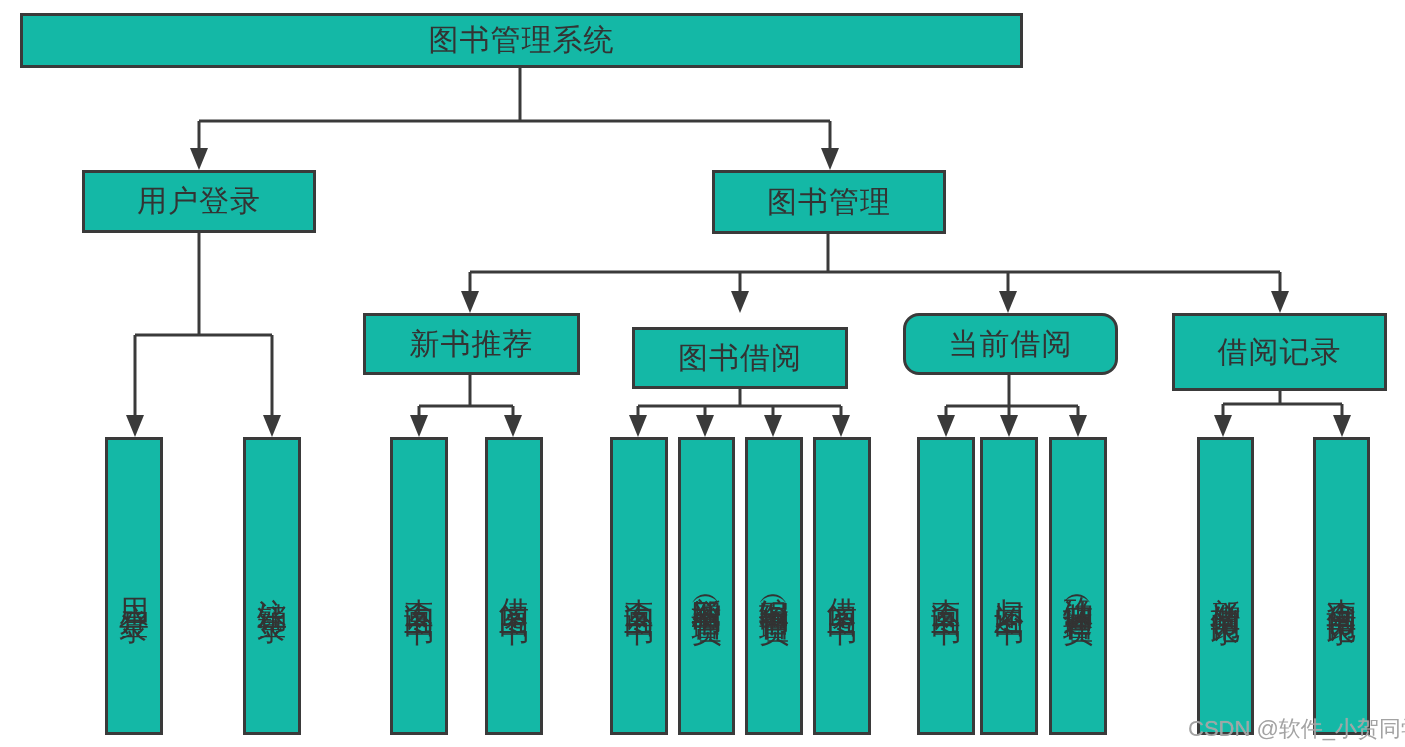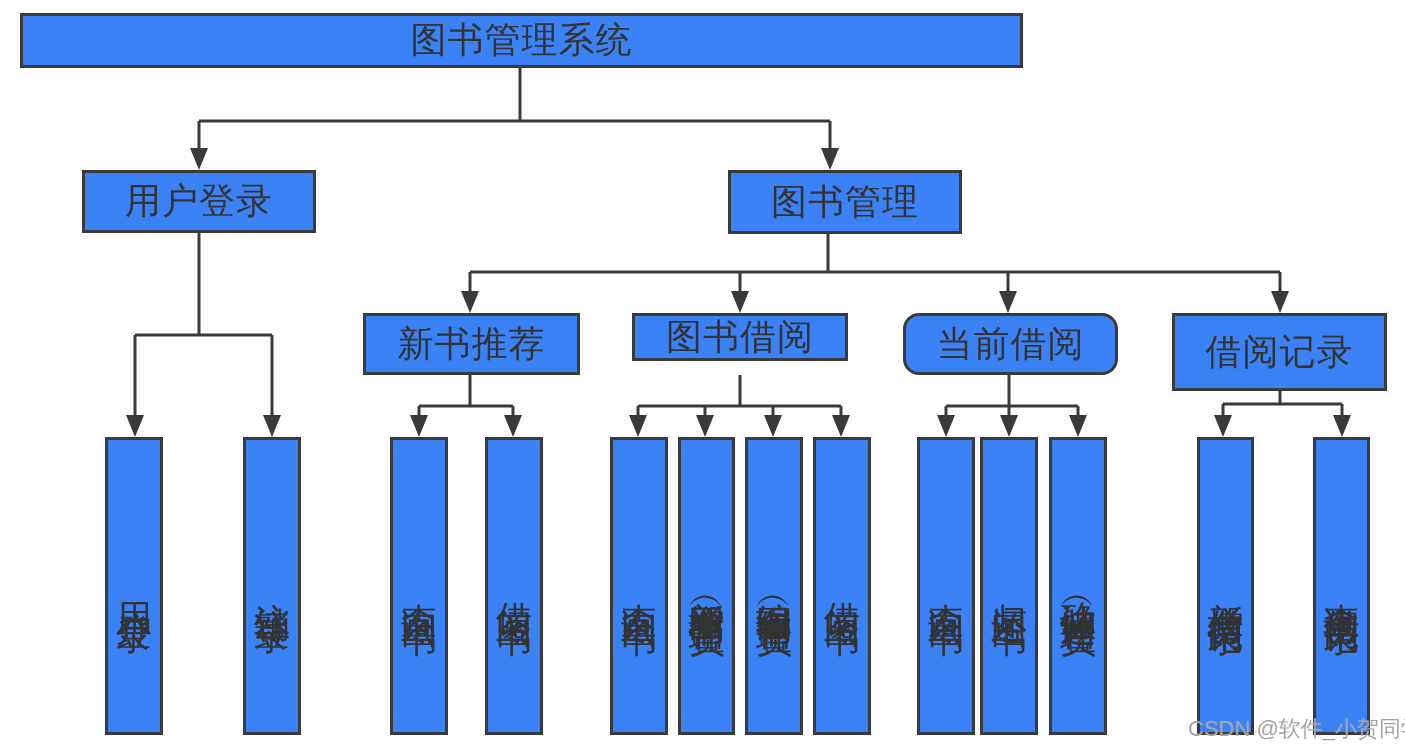--- a/index.html
+++ b/index.html
@@ -8,26 +8,26 @@
     width:1405px;height:747px;
     background:#ffffff;
     font-family:"Liberation Sans","DejaVu Sans",sans-serif;
     overflow:hidden;
   }
   #connectors{position:absolute;left:0;top:0;width:1405px;height:747px;z-index:1;}
   .box{
     position:absolute;
     box-sizing:border-box;
     border:3px solid #3a3a3a;
-    background:#3b82f6;
+    background:#14b8a6;
     display:flex;
     align-items:center;
     justify-content:center;
     color:#333333;
-    font-size:36px;
+    font-size:30px;
     z-index:2;
     letter-spacing:1px;
   }
   .vlabel{
     writing-mode:vertical-rl;
     text-orientation:mixed;
     line-height:1;
     letter-spacing:6px;
     white-space:nowrap;
   }
@@ -102,28 +102,28 @@
       <polygon points="1333,415 1351,415 1342,437" fill="#3a3a3a"></polygon>
     </svg>
 
   <div class="box" style="left:20px;top:13px;width:1003px;height:55px;">
     <span>图书管理系统</span>
   </div>
 
   <div class="box" style="left:82px;top:170px;width:234px;height:63px;">
     <span>用户登录</span>
   </div>
-  <div class="box" style="left:712px;top:170px;width:234px;height:64px;margin-left:16px;">
+  <div class="box" style="left:712px;top:170px;width:234px;height:64px;">
     <span>图书管理</span>
   </div>
 
   <div class="box" style="left:363px;top:313px;width:217px;height:62px;">
     <span>新书推荐</span>
   </div>
-  <div class="box" style="left:632px;top:313px;width:216px;height:48px;">
+  <div class="box" style="left:632px;top:327px;width:216px;height:62px;">
     <span>图书借阅</span>
   </div>
   <div class="box" style="left:903px;top:313px;width:215px;height:62px;border-radius:16px;">
     <span>当前借阅</span>
   </div>
   <div class="box" style="left:1172px;top:313px;width:215px;height:78px;">
     <span>借阅记录</span>
   </div>
 
   <div class="box" style="left:105px;top:437px;width:58px;height:298px;">

